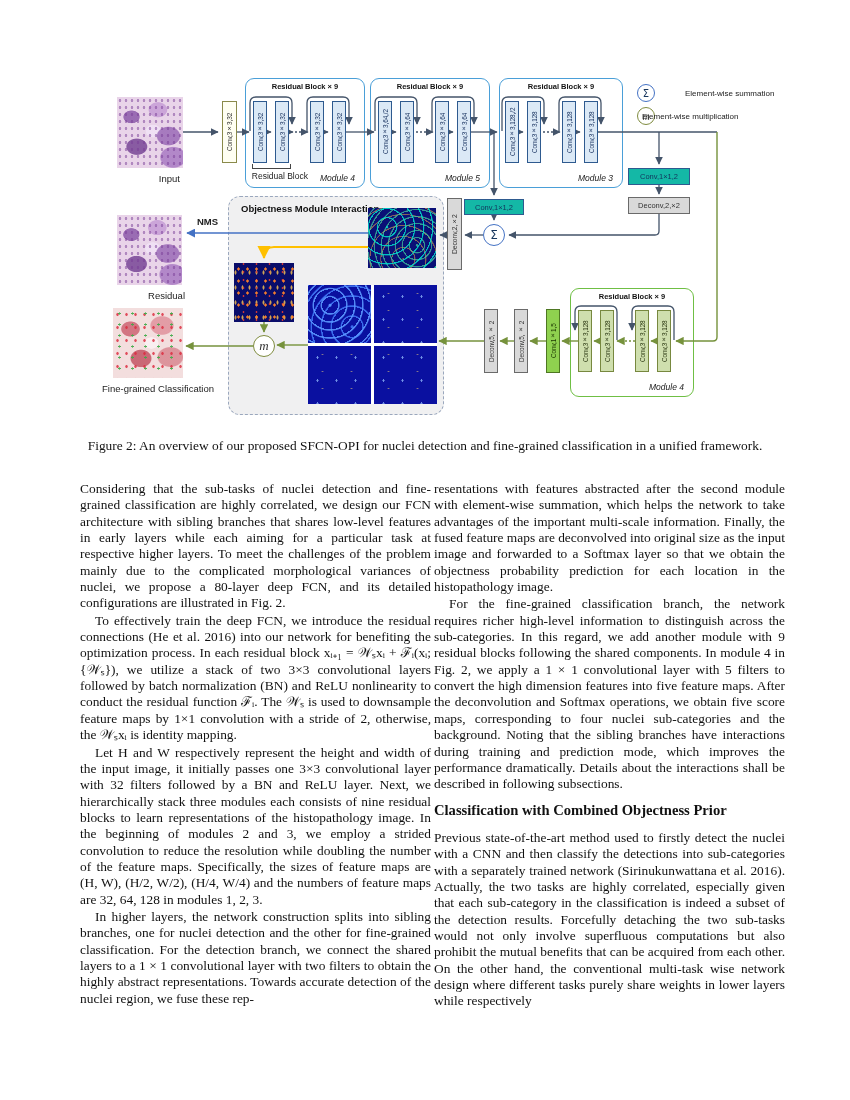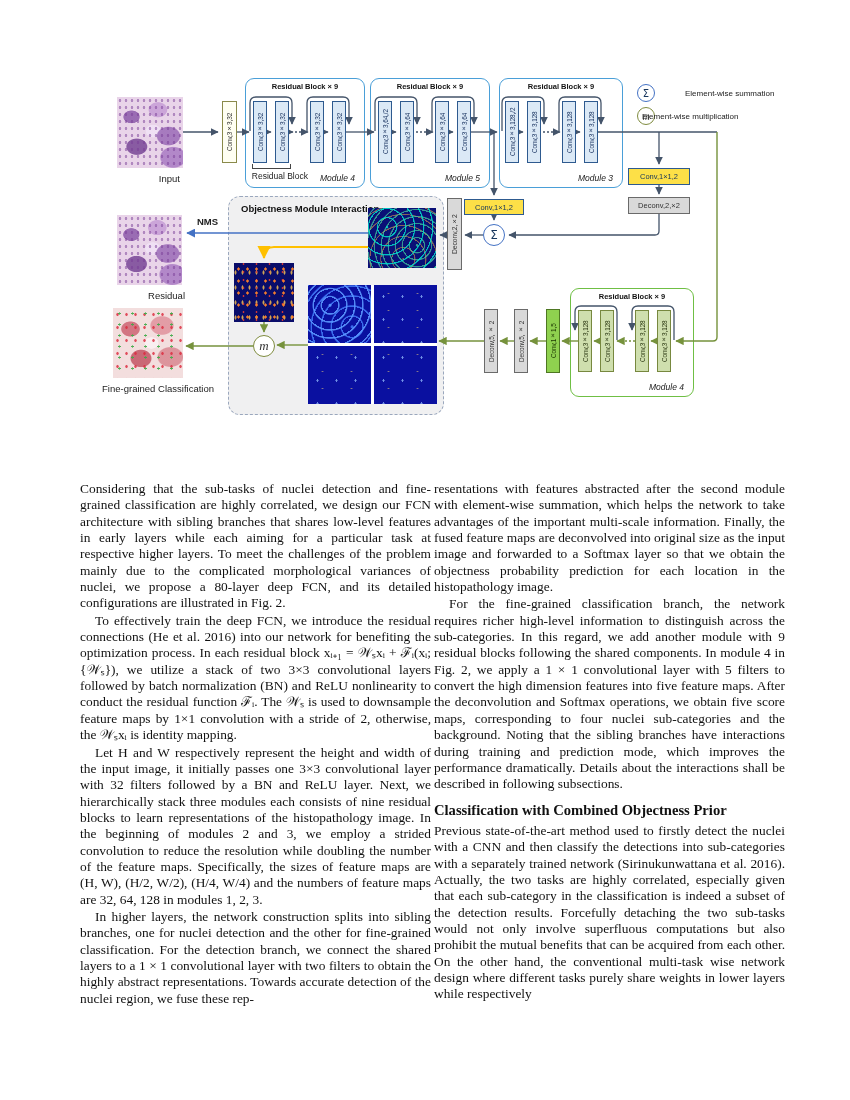--- a/index.html
+++ b/index.html
@@ -20,21 +20,21 @@
         writing-mode:vertical-rl;transform:rotate(180deg);
         font:6.4px "Liberation Sans",sans-serif;letter-spacing:-.1px;z-index:2;}
   .b-blue{background:#dbe9f6;border:1px solid #2e5a8f;color:#1f3864;}
   .b-green{background:#cfdfae;border:1px solid #77883f;color:#2d3a14;}
   .b-stem{background:#fffff2;border:1px solid #8a8a4a;color:#333;width:15px;}
   .b-gray{background:#d9d9d9;border:1px solid #6a6a6a;color:#333;}
   .b-brightgreen{background:#8fd14f;border:1px solid #4e7723;color:#1a3300;}
 
   .hbar{position:absolute;display:flex;align-items:center;justify-content:center;
         font:7.5px "Liberation Sans",sans-serif;z-index:2;}
-  .hb-blue{background:#fde047;border:1px solid #2e5a8f;color:#13335c;}
+  .hb-blue{background:#14b8a6;border:1px solid #2e5a8f;color:#13335c;}
   .hb-gray{background:#d9d9d9;border:1px solid #6a6a6a;color:#333;}
 
   .circle-op{position:absolute;border-radius:50%;background:#fff;display:flex;
              align-items:center;justify-content:center;z-index:2;}
   .c-blue{width:22px;height:22px;border:1.4px solid #4472c4;color:#17365d;
           font:12px "DejaVu Sans",sans-serif;}
   .c-olive{width:22px;height:22px;border:1.4px solid #7f8c3f;color:#333;
            font:italic 13px "Liberation Serif",serif;}
   .lg{width:18px;height:18px;font-size:10px;}
   .legend-label{position:absolute;font:8px "Liberation Sans",sans-serif;color:#222;z-index:2;}
@@ -89,21 +89,21 @@
     background-size:19px 23px,29px 17px;}
 
   .wires{position:absolute;left:0;top:0;z-index:1;}
 
   
   .caption{position:absolute;left:60px;top:437px;width:730px;text-align:center;
            font-size:13.4px;line-height:17px;z-index:2;}
   .col{position:absolute;width:351px;text-align:justify;font-size:13.4px;line-height:16.35px;z-index:2;}
   .col p{margin:0 0 1px 0;}
   .col p.ind{text-indent:15px;}
-  .col h3{font-size:14.6px;margin:9px 0 5px 0;text-align:left;}
+  .col h3{font-size:14.6px;margin:9px 0 12px 0;text-align:left;}
   .col-left{left:80px;top:481px;}
   .col-right{left:434px;top:481px;}
 </style>
 </head>
 <body>
 
 <div class="page">
 
   <div class="abs" style="left:0;top:0;width:850px;height:430px;">
 
@@ -261,20 +261,21 @@
     </div>
     <div class="vbox b-green" style="left:578px;top:310px;">Conv,3×3,128</div>
     <div class="vbox b-green" style="left:600px;top:310px;">Conv,3×3,128</div>
     <div class="vbox b-green" style="left:635px;top:310px;">Conv,3×3,128</div>
     <div class="vbox b-green" style="left:657px;top:310px;">Conv,3×3,128</div>
     <div class="vbox b-brightgreen" style="left:546px;top:309px;height:64px;">Conv,1×1,5</div>
     <div class="vbox b-gray" style="left:514px;top:309px;height:64px;">Deconv,5, × 2</div>
     <div class="vbox b-gray" style="left:484px;top:309px;height:64px;">Deconv,5, × 2</div>
   </div>
 
+  <div class="caption">Figure 2: An overview of our proposed SFCN-OPI for nuclei detection and fine-grained classification in a unified framework.</div>
 
   <div class="col col-left">
     <p>Considering that the sub-tasks of nuclei detection and fine-grained classification are highly correlated, we design our FCN architecture with sibling branches that shares low-level features in early layers while each aiming for a particular task at respective higher layers. To meet the challenges of the problem mainly due to the complicated morphological variances of nuclei, we propose a 80-layer deep FCN, and its detailed configurations are illustrated in Fig. 2.</p>
     <p class="ind">To effectively train the deep FCN, we introduce the residual connections (He et al. 2016) into our network for benefiting the optimization process. In each residual block xᵢ₊₁ = 𝒲ₛxᵢ + ℱᵢ(xᵢ; {𝒲ₛ}), we utilize a stack of two 3×3 convolutional layers followed by batch normalization (BN) and ReLU nonlinearity to conduct the residual function ℱᵢ. The 𝒲ₛ is used to downsample feature maps by 1×1 convolution with a stride of 2, otherwise, the 𝒲ₛxᵢ is identity mapping.</p>
     <p class="ind">Let H and W respectively represent the height and width of the input image, it initially passes one 3×3 convolutional layer with 32 filters followed by a BN and ReLU layer. Next, we hierarchically stack three modules each consists of nine residual blocks to learn representations of the histopathology image. In the beginning of modules 2 and 3, we employ a strided convolution to reduce the resolution while doubling the number of the feature maps. Specifically, the sizes of feature maps are (H, W), (H/2, W/2), (H/4, W/4) and the numbers of feature maps are 32, 64, 128 in modules 1, 2, 3.</p>
     <p class="ind">In higher layers, the network construction splits into sibling branches, one for nuclei detection and the other for fine-grained classification. For the detection branch, we connect the shared layers to a 1 × 1 convolutional layer with two filters to obtain the highly abstract representations. Towards accurate detection of the nuclei region, we fuse these rep-</p>
   </div>
 
   <div class="col col-right">
     <p>resentations with features abstracted after the second module with element-wise summation, which helps the network to take advantages of the important multi-scale information. Finally, the fused feature maps are deconvolved into original size as the input image and forwarded to a Softmax layer so that we obtain the objectness probability prediction for each location in the histopathology image.</p>

